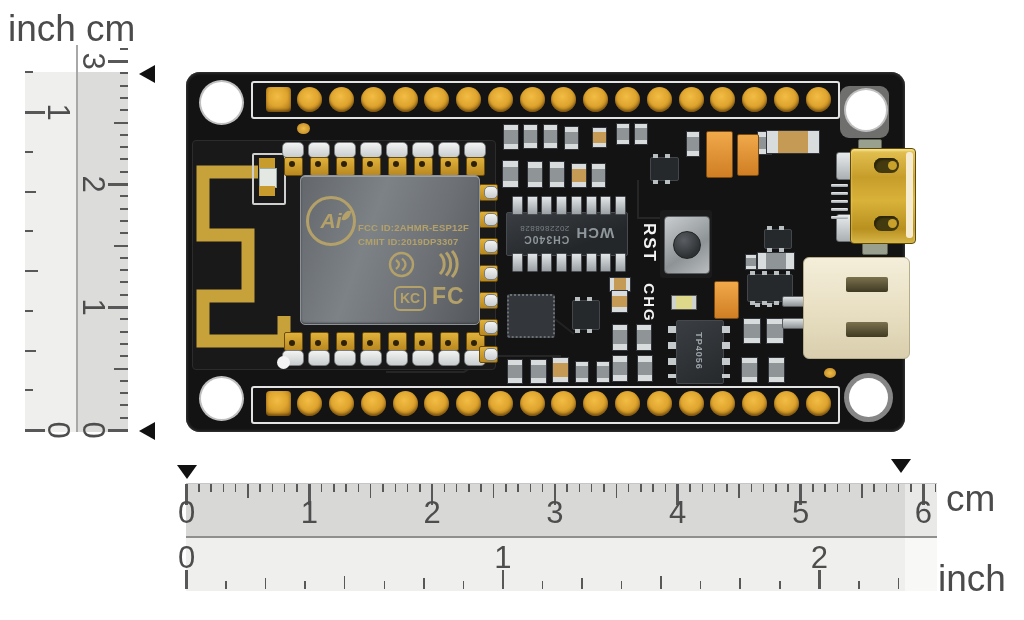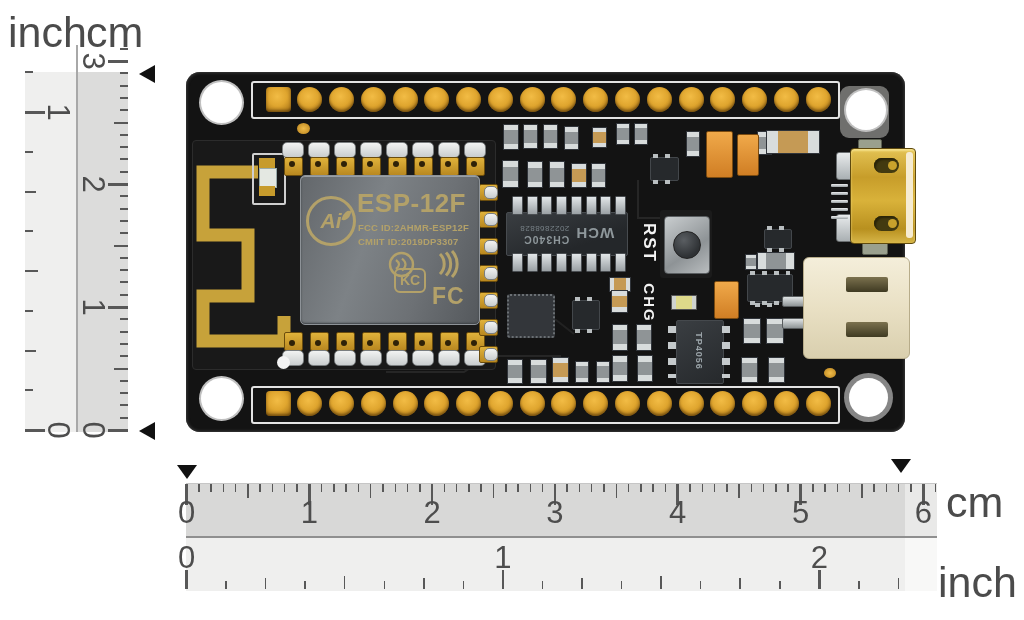--- a/index.html
+++ b/index.html
@@ -1,20 +1,20 @@
 <!DOCTYPE html>
 <html><head>
 <meta charset="utf-8">
 <style>
   html,body{margin:0;padding:0;background:#fff;}
   .stage{position:relative;width:1024px;height:620px;background:#ffffff;overflow:hidden;
          font-family:"Liberation Sans","DejaVu Sans",sans-serif;}
   .abs{position:absolute;}
   
-  .ruler-label{position:absolute;font-size:43px;color:#4b4b4b;letter-spacing:0;}
+  .ruler-label{position:absolute;font-size:37px;color:#4b4b4b;letter-spacing:0;}
   .vband{position:absolute;top:72px;height:360px;}
   .vband-inch{left:25px;width:51px;background:#efefee;}
   .vband-cm{left:76px;width:52px;background:#dcdcdb;}
   .vdivider{position:absolute;left:76px;top:45px;width:2px;height:387px;background:#a8a8a8;}
   .tick{position:absolute;background:#585858;}
   .vnum,.hnum{position:absolute;color:#4d4d4d;font-size:31px;}
   .vnum{transform:translate(-50%,-50%) rotate(90deg);}
   .hnum{transform:translate(-50%,0);}
   .tri-left{position:absolute;width:0;height:0;border-top:9px solid transparent;
             border-bottom:9px solid transparent;border-right:16px solid #111;}
@@ -41,21 +41,21 @@
           border:1px solid #8e9398;box-shadow:inset 0 1px 0 #9aa0a5, inset 0 -1px 2px #3c4044;
           color:#b3a169;}
   .ai-logo{position:absolute;left:5px;top:20px;width:44px;height:44px;border:3px solid #b3a169;
            border-radius:50%;text-align:center;font-weight:bold;font-style:italic;font-size:21px;
            line-height:44px;color:#b3a169;}
   .ai-leaf{position:absolute;right:3px;top:11px;width:7px;height:11px;background:#b3a169;
            border-radius:80% 0 80% 0;transform:rotate(18deg);}
   .mod-name{position:absolute;left:56px;top:12px;font-size:26px;font-weight:bold;letter-spacing:.5px;}
   .mod-line{position:absolute;left:57px;font-size:9.5px;font-weight:bold;letter-spacing:.2px;white-space:nowrap;}
   .ce-mark{position:absolute;left:2px;top:70px;font-size:50px;font-weight:500;letter-spacing:7px;}
-  .kc-mark{position:absolute;left:93px;top:92px;width:28px;height:21px;border:2px solid #b3a169;
+  .kc-mark{position:absolute;left:93px;top:110px;width:28px;height:21px;border:2px solid #b3a169;
            border-radius:6px;text-align:center;font-size:14px;font-weight:bold;line-height:21px;}
   .fc-mark{position:absolute;left:131px;top:107px;font-size:23px;font-weight:800;letter-spacing:1px;}
   .cmark{position:absolute;}
   .cast-gold{position:absolute;width:17px;height:17px;background:linear-gradient(#e0b23b,#b98820);
              border:1px solid #6a4c0d;border-radius:2px;}
   .cast-dot{position:absolute;width:6px;height:6px;border-radius:50%;background:#2e2108;}
   .cast-white{position:absolute;width:20px;height:14px;background:linear-gradient(#f2f3f2,#c9cdce);
               border-radius:5px;border:1px solid #7a7e80;}
   .chip{position:absolute;background:linear-gradient(160deg,#3a3e42,#24272a 70%);
         border:1px solid #474b4f;border-radius:2px;}
@@ -307,21 +307,20 @@
       <div class="cast-white" style="left: 484px; top: 321px; width: 12px; height: 11px; position: absolute;"></div>
       <div class="cast-gold" style="left: 479px; top: 346px; height: 15px; position: absolute;"></div>
       <div class="cast-white" style="left: 484px; top: 348px; width: 12px; height: 11px; position: absolute;"></div>
     </div>
 
   <div class="shield">
     <div class="ai-logo">
       <span>Ai</span>
       <span class="ai-leaf"></span>
     </div>
-    <div class="mod-name">ESP-12F</div>
     <div class="mod-line" style="top:46px;">FCC ID:2AHMR-ESP12F</div>
     <div class="mod-line" style="top:60px;">CMIIT ID:2019DP3307</div>
     <svg class="cmark" style="left:87px;top:75px;" width="27" height="27" viewBox="0 0 27 27">
       <circle cx="13.5" cy="13.5" r="11.5" fill="none" stroke="#b3a169" stroke-width="2.4"></circle>
       <path d="M8 9 q6 4.5 0 9 M14 7.5 q7 6 0 12" fill="none" stroke="#b3a169" stroke-width="2.2"></path>
     </svg>
     <svg class="cmark" style="left:129px;top:74px;" width="30" height="28" viewBox="0 0 30 28">
       <path d="M10 24 a14 14 0 0 0 0 -20 M16 25.5 a16.5 16.5 0 0 0 0 -23 M22 27 a19 19 0 0 0 0 -26" fill="none" stroke="#b3a169" stroke-width="3"></path>
     </svg>
     <div class="kc-mark">KC</div>

